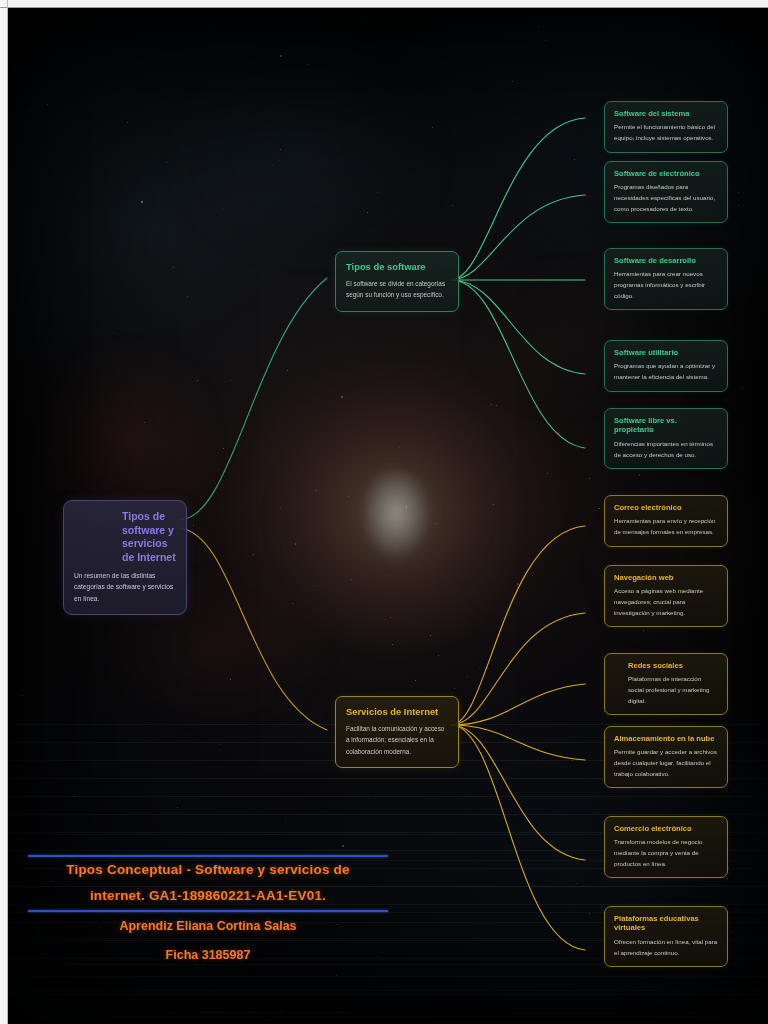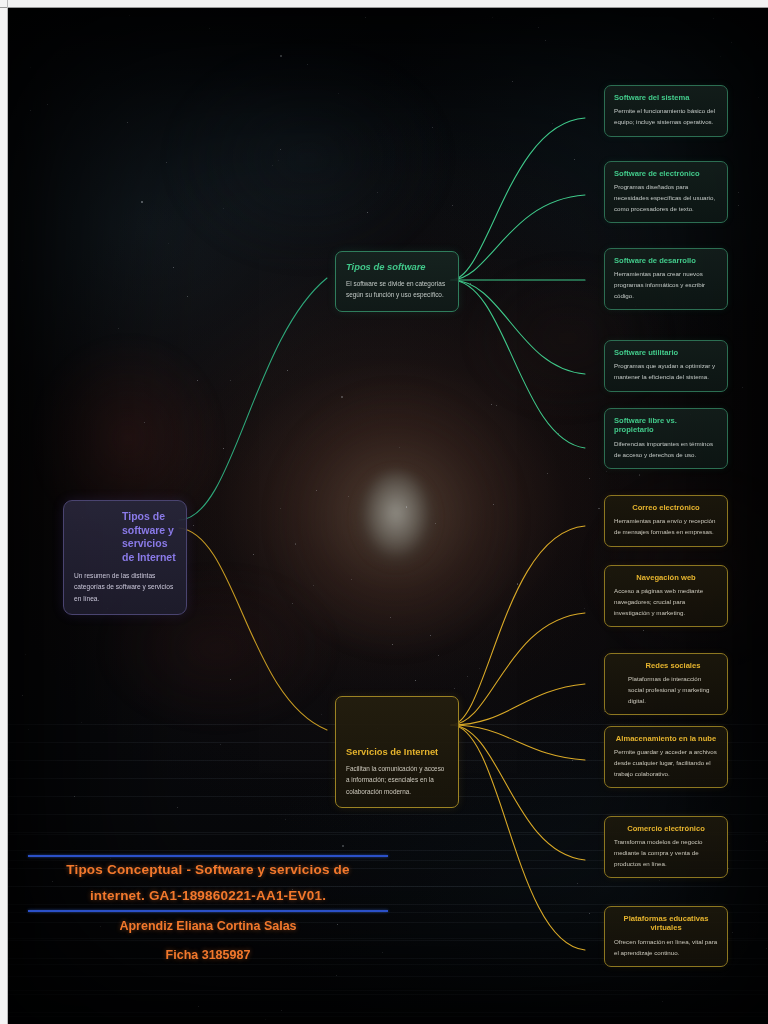--- a/index.html
+++ b/index.html
@@ -67,41 +67,41 @@
   #root-node .n-title{color:#8a7ae8;font-size:10.5px;line-height:1.3;margin-bottom:5px;margin-left:48px;}
   #root-node .n-desc{color:#c9c6d8;font-size:6.6px;line-height:1.75;}
 
   
   .green-branch{background:linear-gradient(180deg,rgba(22,36,32,0.92),rgba(16,26,24,0.92));
      border:1px solid #2f7d5c;box-shadow:0 0 9px rgba(40,170,120,0.13);}
   .green-branch .n-title{color:#41c98b;}
   .green-branch .n-desc{color:#c2c9c6;}
 
   #branch-software{left:327px;top:243px;width:124px;padding:9px 10px 10px 10px;}
-  #branch-software .n-title{font-size:9.4px;margin-bottom:5px;font-style:italic;}
+  #branch-software .n-title{font-size:9.4px;margin-bottom:5px;}
   #branch-software .n-desc{font-size:6.4px;line-height:1.8;}
 
   .leaf-green{background:linear-gradient(180deg,rgba(19,30,27,0.93),rgba(13,22,20,0.93));
      border:1px solid #2c6e52;border-radius:7px;box-shadow:0 0 7px rgba(40,160,110,0.10);}
   .leaf-green .n-title{color:#42c98a;font-size:7.6px;margin-bottom:4px;}
   .leaf-green .n-desc{color:#c4cac7;font-size:6.2px;line-height:1.72;}
 
   
   .orange-branch{background:linear-gradient(180deg,rgba(36,30,14,0.93),rgba(24,20,10,0.93));
      border:1px solid #9c8323;box-shadow:0 0 9px rgba(200,160,40,0.13);}
   .orange-branch .n-title{color:#e3b22c;}
   .orange-branch .n-desc{color:#cdc9bd;}
 
   #branch-servicios{left:327px;top:688px;width:124px;padding:9px 10px 10px 10px;}
-  #branch-servicios .n-title{font-size:9.4px;margin-bottom:5px;margin-top:40px;}
+  #branch-servicios .n-title{font-size:9.4px;margin-bottom:5px;}
   #branch-servicios .n-desc{font-size:6.4px;line-height:1.8;}
 
   .leaf-orange{background:linear-gradient(180deg,rgba(28,24,12,0.93),rgba(19,16,9,0.93));
      border:1px solid #8d7720;border-radius:7px;box-shadow:0 0 7px rgba(200,160,40,0.09);}
-  .leaf-orange .n-title{color:#e6b42e;font-size:7.6px;margin-bottom:4px;text-align:center;}
+  .leaf-orange .n-title{color:#e6b42e;font-size:7.6px;margin-bottom:4px;}
   .leaf-orange .n-desc{color:#cbc8bc;font-size:6.2px;line-height:1.72;}
 
   
   #footer{position:absolute;left:28px;top:855px;width:360px;z-index:20;text-align:center;}
   .rule{height:2px;background:#2b50c8;margin:0;box-shadow:0 0 3px rgba(60,110,230,0.6);}
   .f-line{color:#f2782c;font-weight:bold;font-size:13.5px;line-height:1.95;
      text-shadow:0 0 5px rgba(242,120,44,0.45);letter-spacing:.2px;white-space:nowrap;}
   .f-sub{color:#f2782c;font-weight:bold;font-size:12.5px;line-height:2.35;
      text-shadow:0 0 5px rgba(242,120,44,0.45);}
 </style>
@@ -295,21 +295,21 @@
     <div id="root-node" class="node">
       <div class="n-title">Tipos de software y servicios de Internet</div>
       <div class="n-desc">Un resumen de las distintas categorías de software y servicios en línea.</div>
     </div>
 
     <div id="branch-software" class="node green-branch">
       <div class="n-title">Tipos de software</div>
       <div class="n-desc">El software se divide en categorías según su función y uso específico.</div>
     </div>
 
-    <div class="node leaf-green" style="left:596px;top:77px;width:124px;">
+    <div class="node leaf-green" style="left:596px;top:93px;width:124px;">
       <div class="n-title">Software del sistema</div>
       <div class="n-desc">Permite el funcionamiento básico del equipo; incluye sistemas operativos.</div>
     </div>
     <div class="node leaf-green" style="left:596px;top:153px;width:124px;">
       <div class="n-title">Software de electrónico</div>
       <div class="n-desc">Programas diseñados para necesidades específicas del usuario, como procesadores de texto.</div>
     </div>
     <div class="node leaf-green" style="left:596px;top:240px;width:124px;">
       <div class="n-title">Software de desarrollo</div>
       <div class="n-desc">Herramientas para crear nuevos programas informáticos y escribir código.</div>

